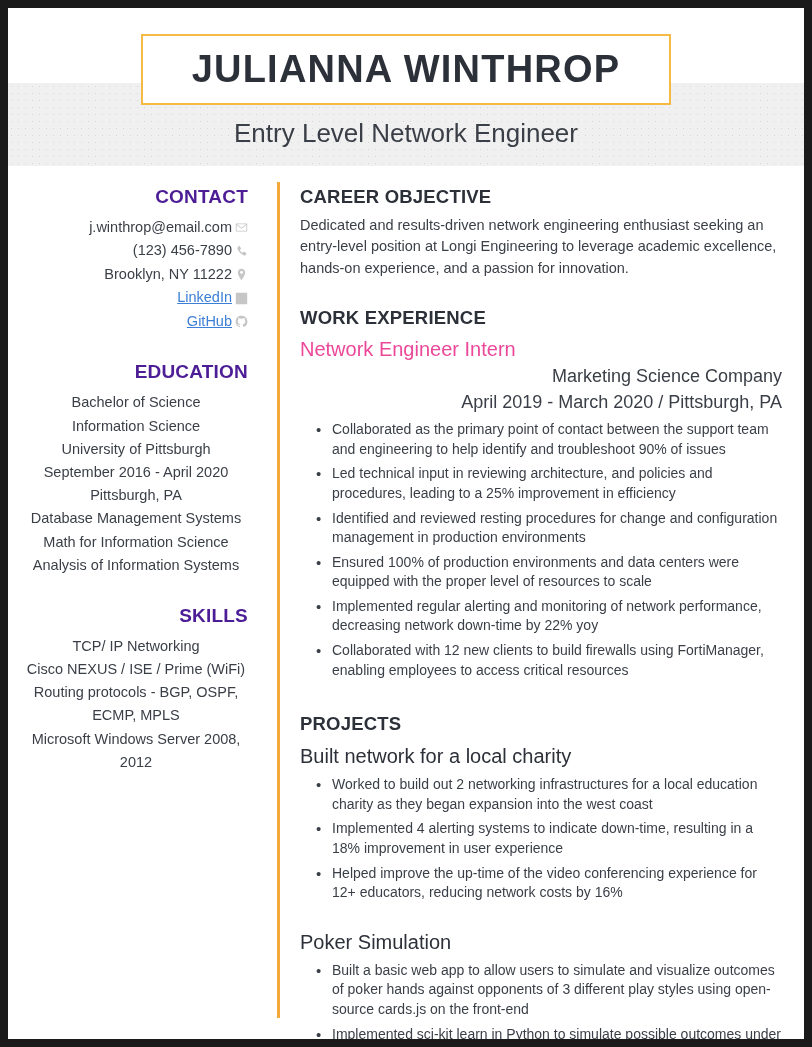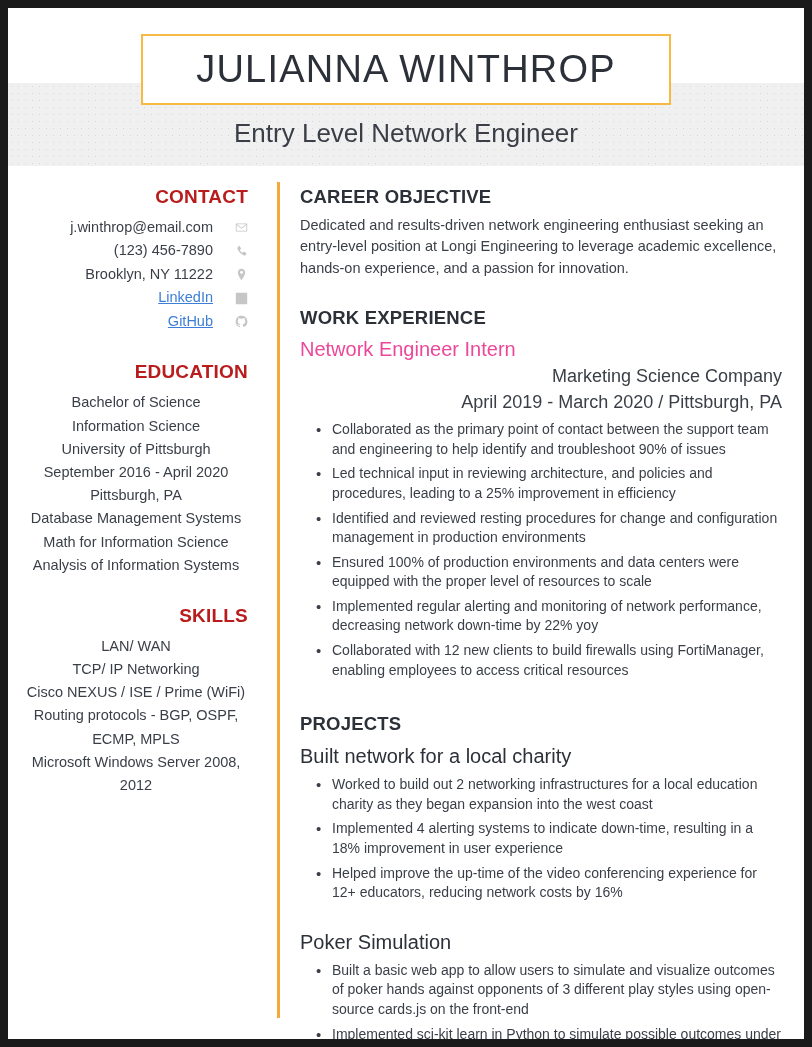--- a/index.html
+++ b/index.html
@@ -40,21 +40,21 @@
     height: 71px;
     background: #ffffff;
     border: 2px solid #f5b944;
     display: flex;
     align-items: center;
     justify-content: center;
   }
 
   .name-text {
     font-size: 38px;
-    font-weight: 400;
+    font-weight: 700;
     letter-spacing: 1.2px;
     color: #2c3038;
     white-space: nowrap;
   }
 
   .job-title {
     position: absolute;
     left: 0;
     right: 0;
     top: 110px;
@@ -95,32 +95,32 @@
 
   .right-col {
     flex: 1;
     padding: 12px 22px 0 14px;
   }
 
   
   .side-heading {
     font-size: 19px;
     font-weight: bold;
-    color: #b91c1c;
+    color: #4c1d95;
     margin-bottom: 8px;
     letter-spacing: 0.2px;
   }
 
   .side-heading.spaced { margin-top: 28px; }
 
   .contact-row {
     display: flex;
     align-items: center;
     justify-content: flex-end;
-    gap: 22px;
+    gap: 3px;
     font-size: 14.5px;
     color: #3a3f47;
     line-height: 1.62;
   }
 
   .contact-row a {
     color: #3d7fd6;
     text-decoration: underline;
   }
 
@@ -274,21 +274,20 @@
           <div class="side-line">University of Pittsburgh</div>
           <div class="side-line">September 2016 - April 2020</div>
           <div class="side-line">Pittsburgh, PA</div>
           <div class="side-line">Database Management Systems</div>
           <div class="side-line">Math for Information Science</div>
           <div class="side-line">Analysis of Information Systems</div>
         </div>
 
       <div class="side-heading spaced">SKILLS</div>
       <div id="skills-list">
-          <div class="side-line">LAN/ WAN</div>
           <div class="side-line">TCP/ IP Networking</div>
           <div class="side-line">Cisco NEXUS / ISE / Prime (WiFi)</div>
           <div class="side-line">Routing protocols - BGP, OSPF, ECMP, MPLS</div>
           <div class="side-line">Microsoft Windows Server 2008, 2012</div>
         </div>
 
     </div>
 
     <div class="divider-wrap">
       <div class="divider"></div>

